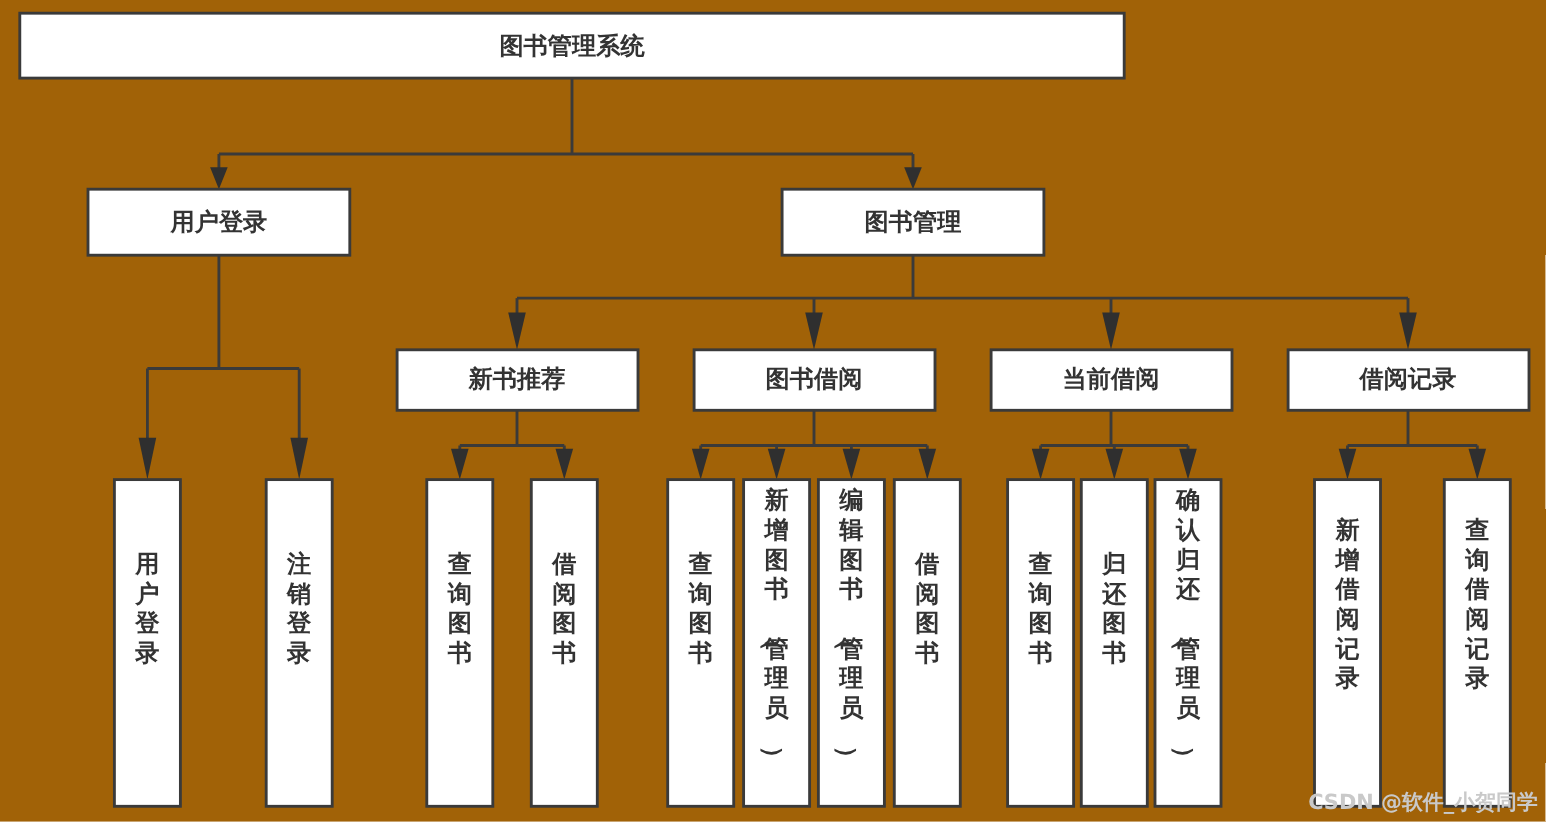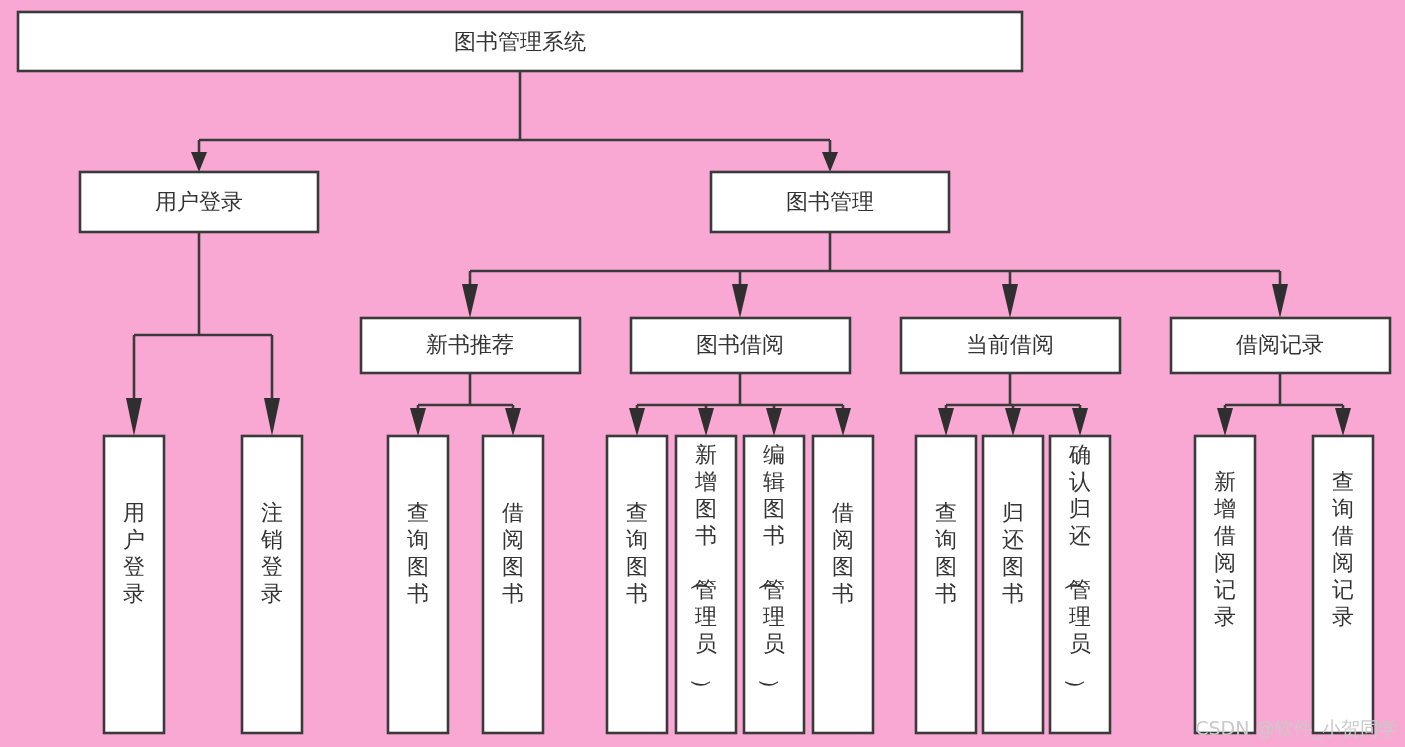--- a/index.html
+++ b/index.html
@@ -8,22 +8,23 @@
     padding: 0;
     background: #ffffff;
   }
   body {
     font-family: "DejaVu Sans", "Liberation Sans", sans-serif;
   }
   #diagram-root {
     position: relative;
     width: 1405px;
     height: 747px;
-    background: #f9a8d4;
+    background: #a16207;
     overflow: hidden;
+    font-weight: bold;
   }
   svg.diagram-canvas {
     position: absolute;
     left: 0;
     top: 0;
     width: 1405px;
     height: 747px;
     display: block;
   }
   .node-box {

